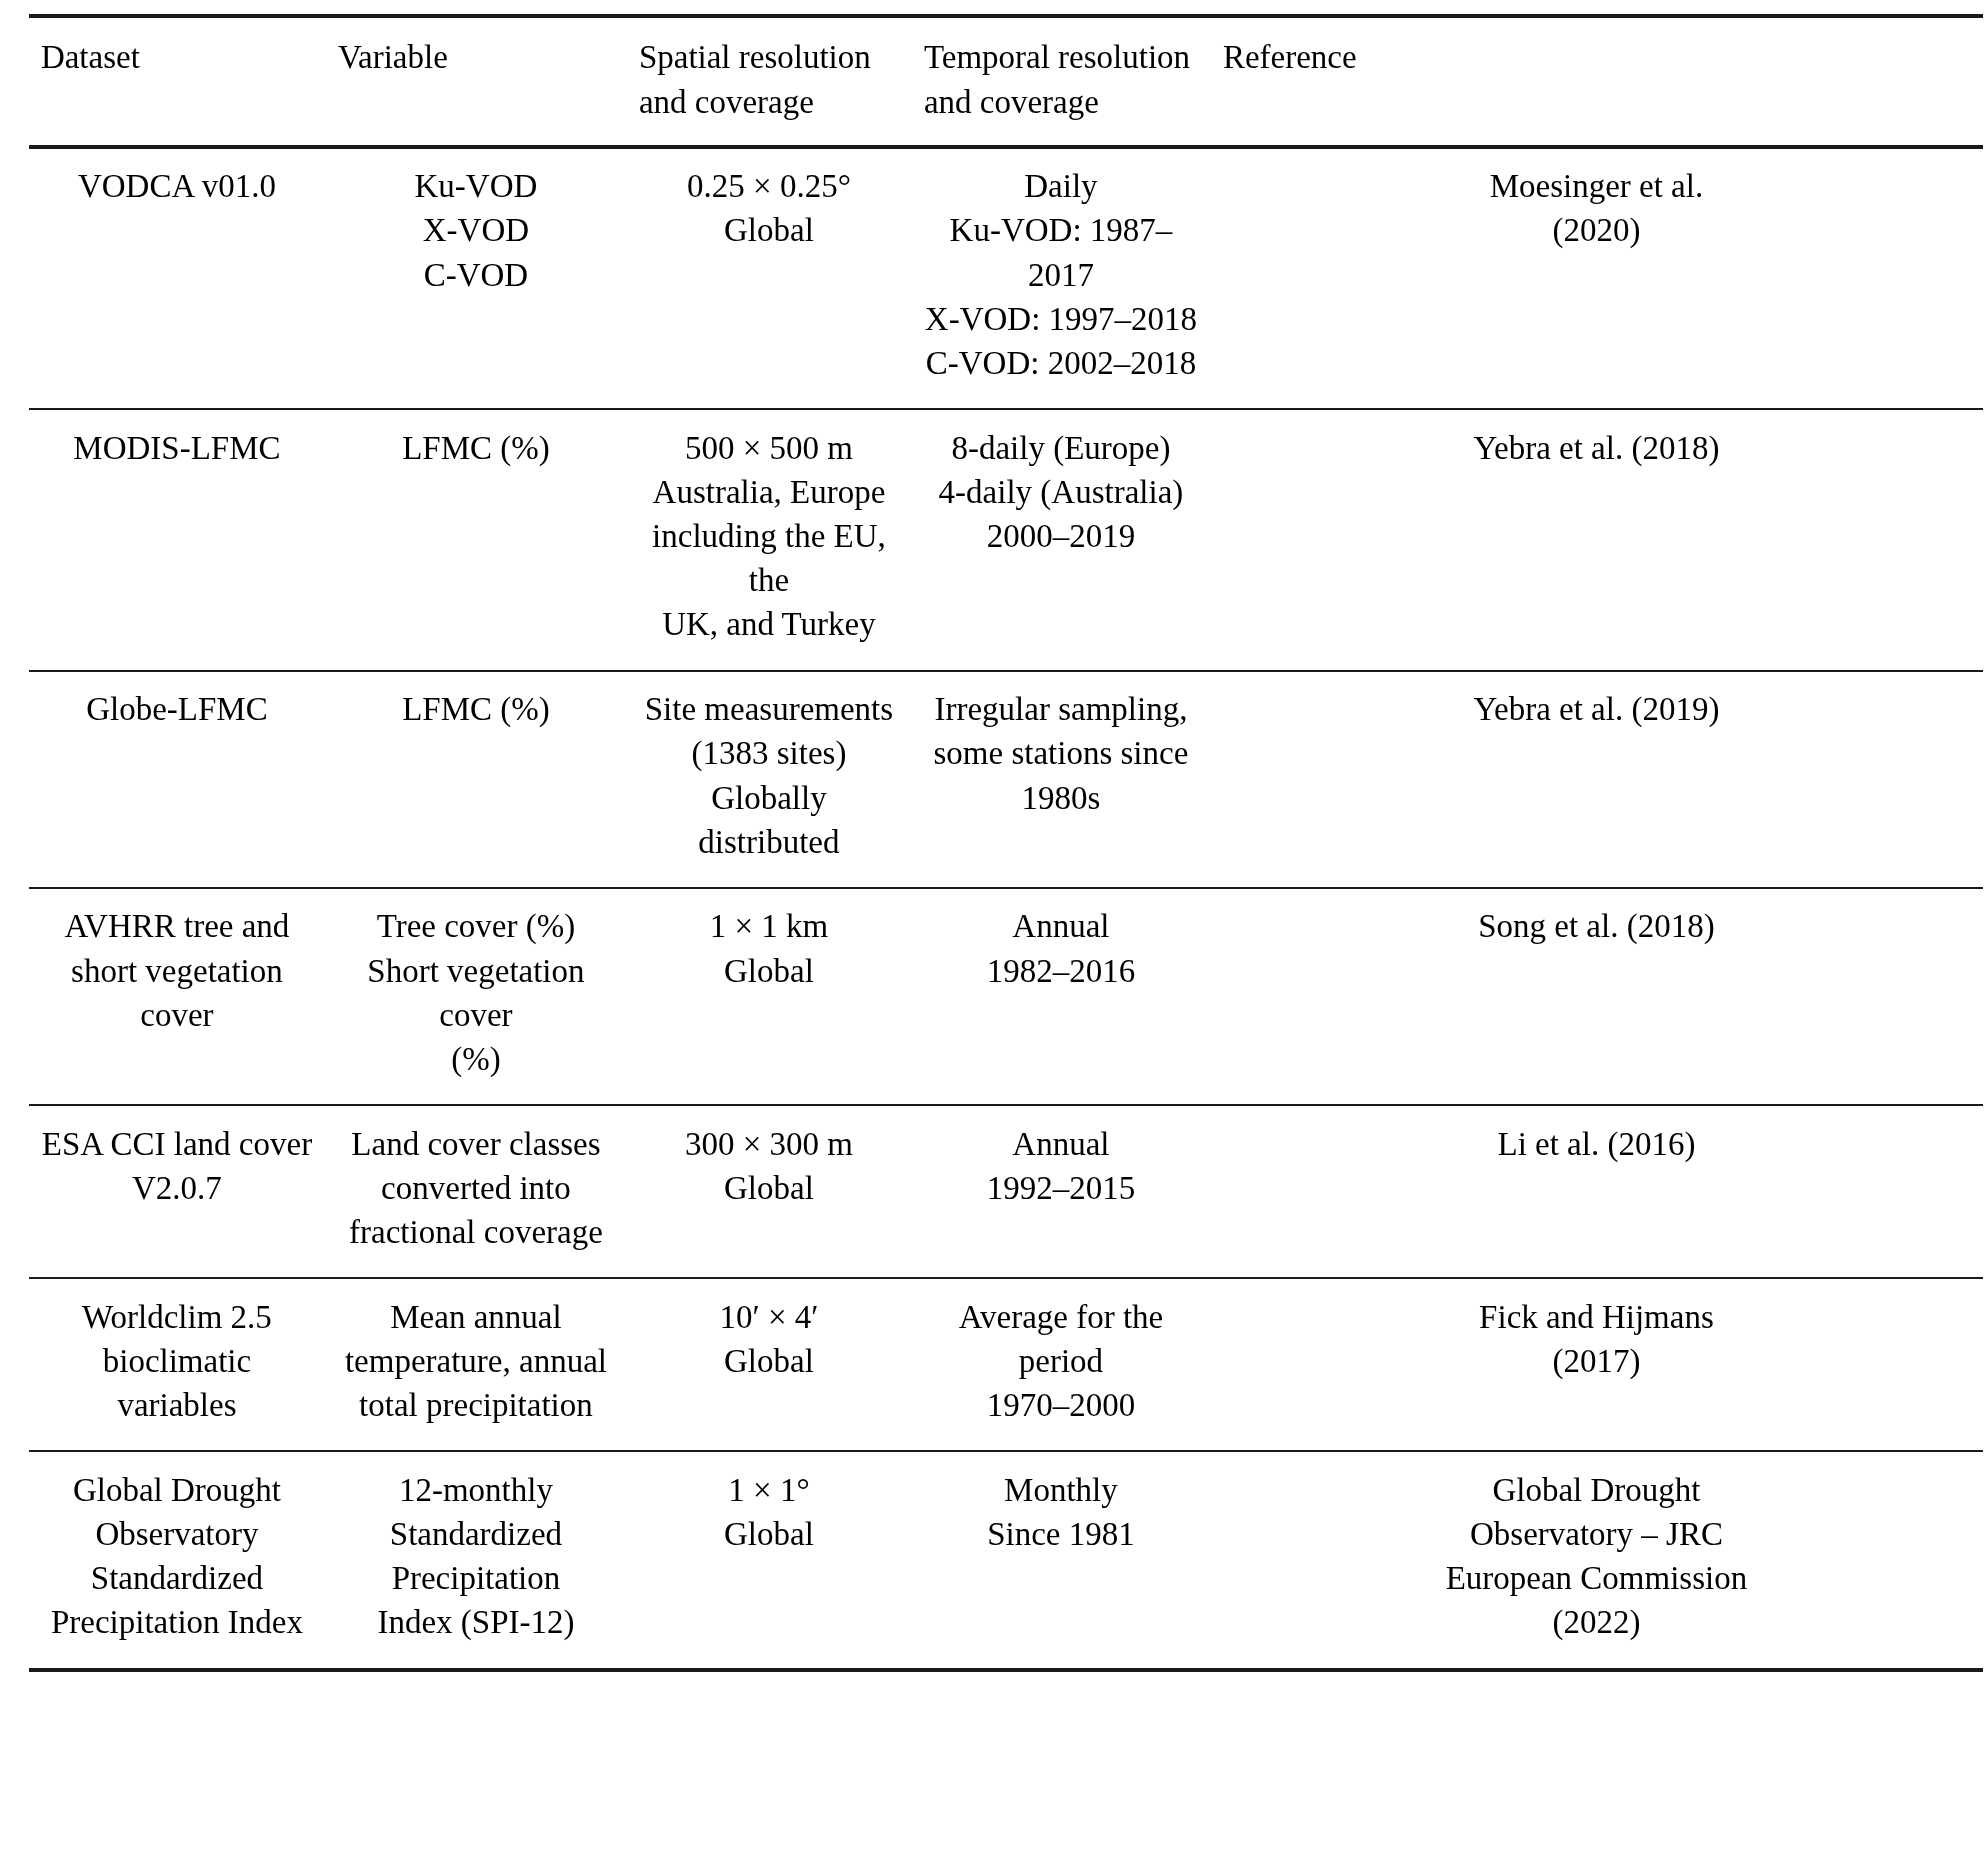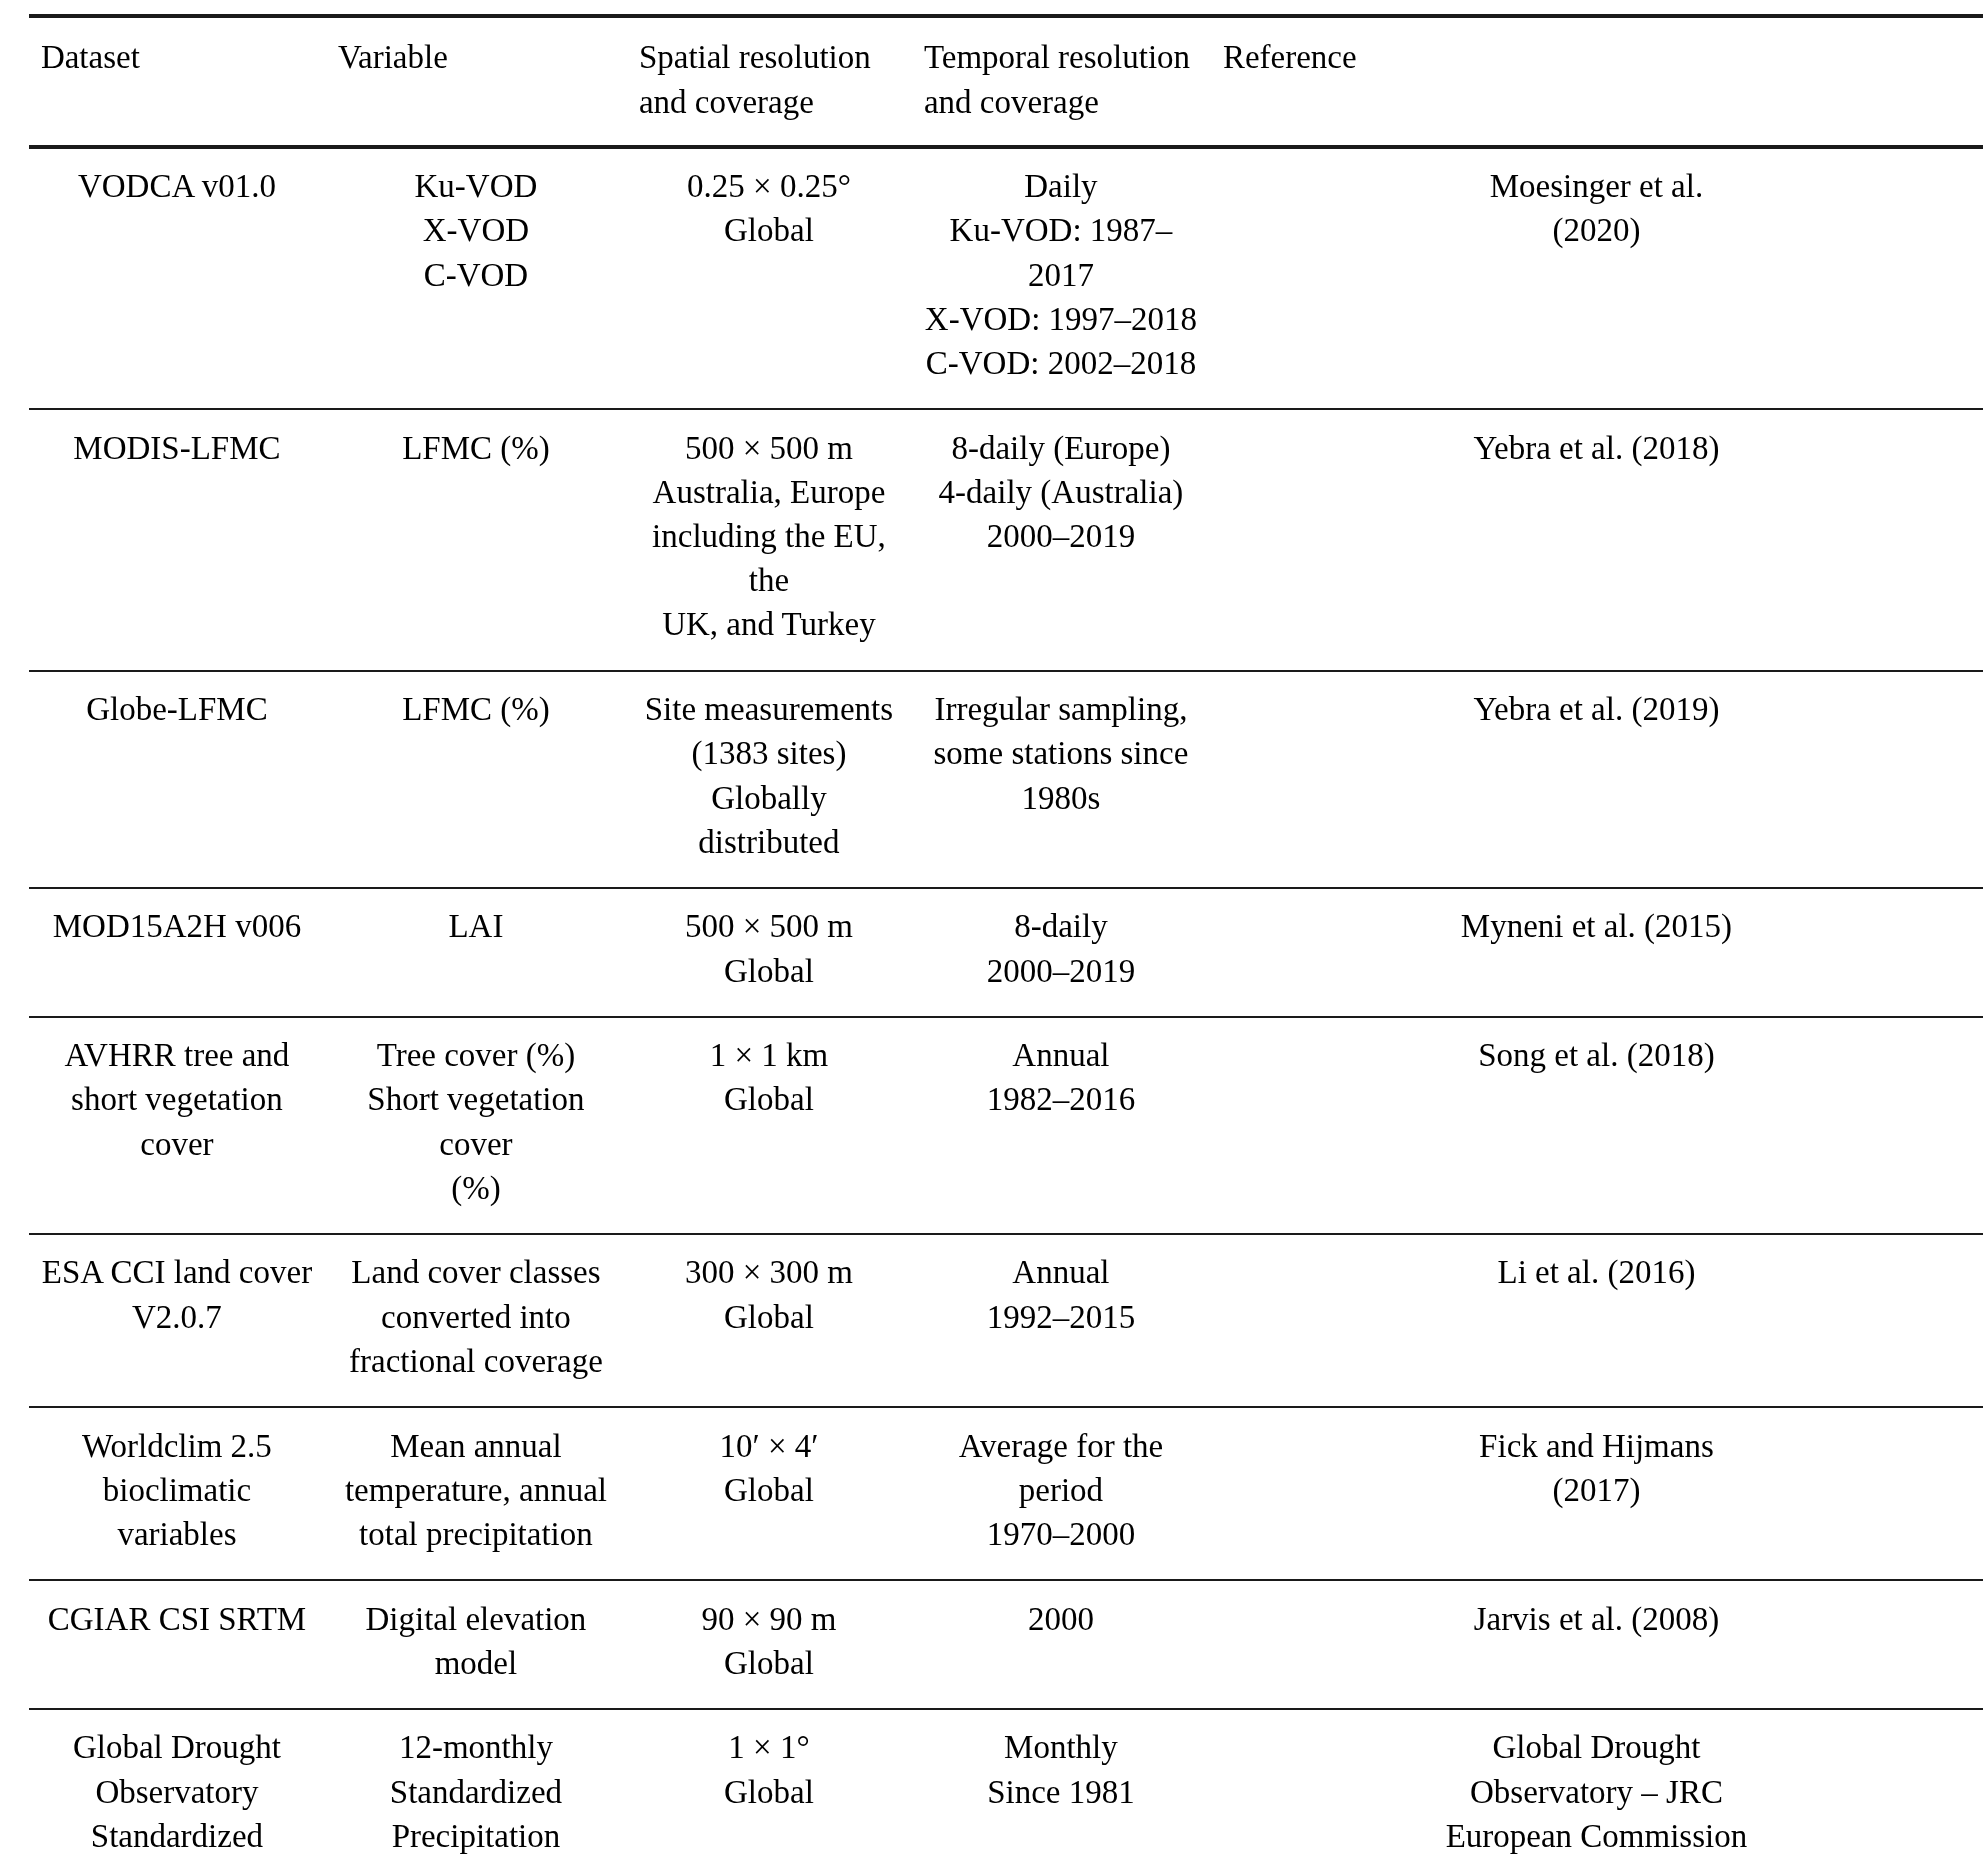--- a/index.html
+++ b/index.html
@@ -161,39 +161,20 @@
         <td>
             <span class="cell-line">Irregular sampling,
 some stations since
 1980s</span>
           </td>
         <td>
             <span class="cell-line">Yebra et al. (2019)</span>
           </td>
       </tr>
 
-      <tr class="body-row">
-        <td>
-            <span class="cell-line">MOD15A2H v006</span>
-          </td>
-        <td>
-            <span class="cell-line">LAI</span>
-          </td>
-        <td>
-            <span class="cell-line">500 × 500 m
-Global</span>
-          </td>
-        <td>
-            <span class="cell-line">8-daily
-2000–2019</span>
-          </td>
-        <td>
-            <span class="cell-line">Myneni et al. (2015)</span>
-          </td>
-      </tr>
 
       <tr class="body-row">
         <td>
             <span class="cell-line">AVHRR tree and
 short vegetation cover</span>
           </td>
         <td>
             <span class="cell-line">Tree cover (%)
 Short vegetation cover
 (%)</span>
@@ -251,39 +232,20 @@
         <td>
             <span class="cell-line">Average for the period
 1970–2000</span>
           </td>
         <td>
             <span class="cell-line">Fick and Hijmans
 (2017)</span>
           </td>
       </tr>
 
-      <tr class="body-row">
-        <td>
-            <span class="cell-line">CGIAR CSI SRTM</span>
-          </td>
-        <td>
-            <span class="cell-line">Digital elevation
-model</span>
-          </td>
-        <td>
-            <span class="cell-line">90 × 90 m
-Global</span>
-          </td>
-        <td>
-            <span class="cell-line">2000</span>
-          </td>
-        <td>
-            <span class="cell-line">Jarvis et al. (2008)</span>
-          </td>
-      </tr>
 
       <tr class="body-row">
         <td>
             <span class="cell-line">Global Drought
 Observatory
 Standardized
 Precipitation Index</span>
           </td>
         <td>
             <span class="cell-line">12-monthly

